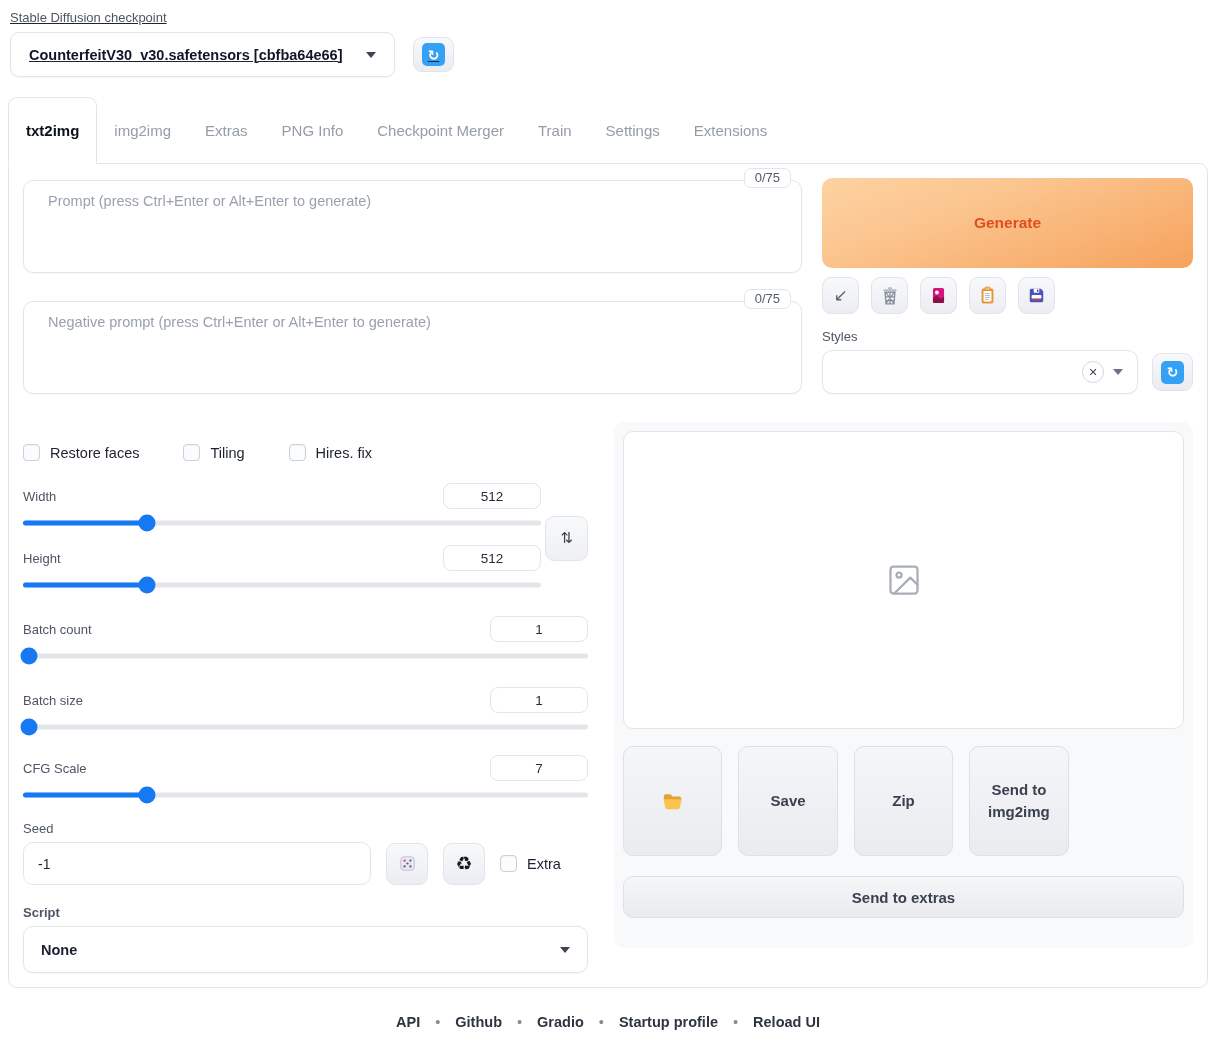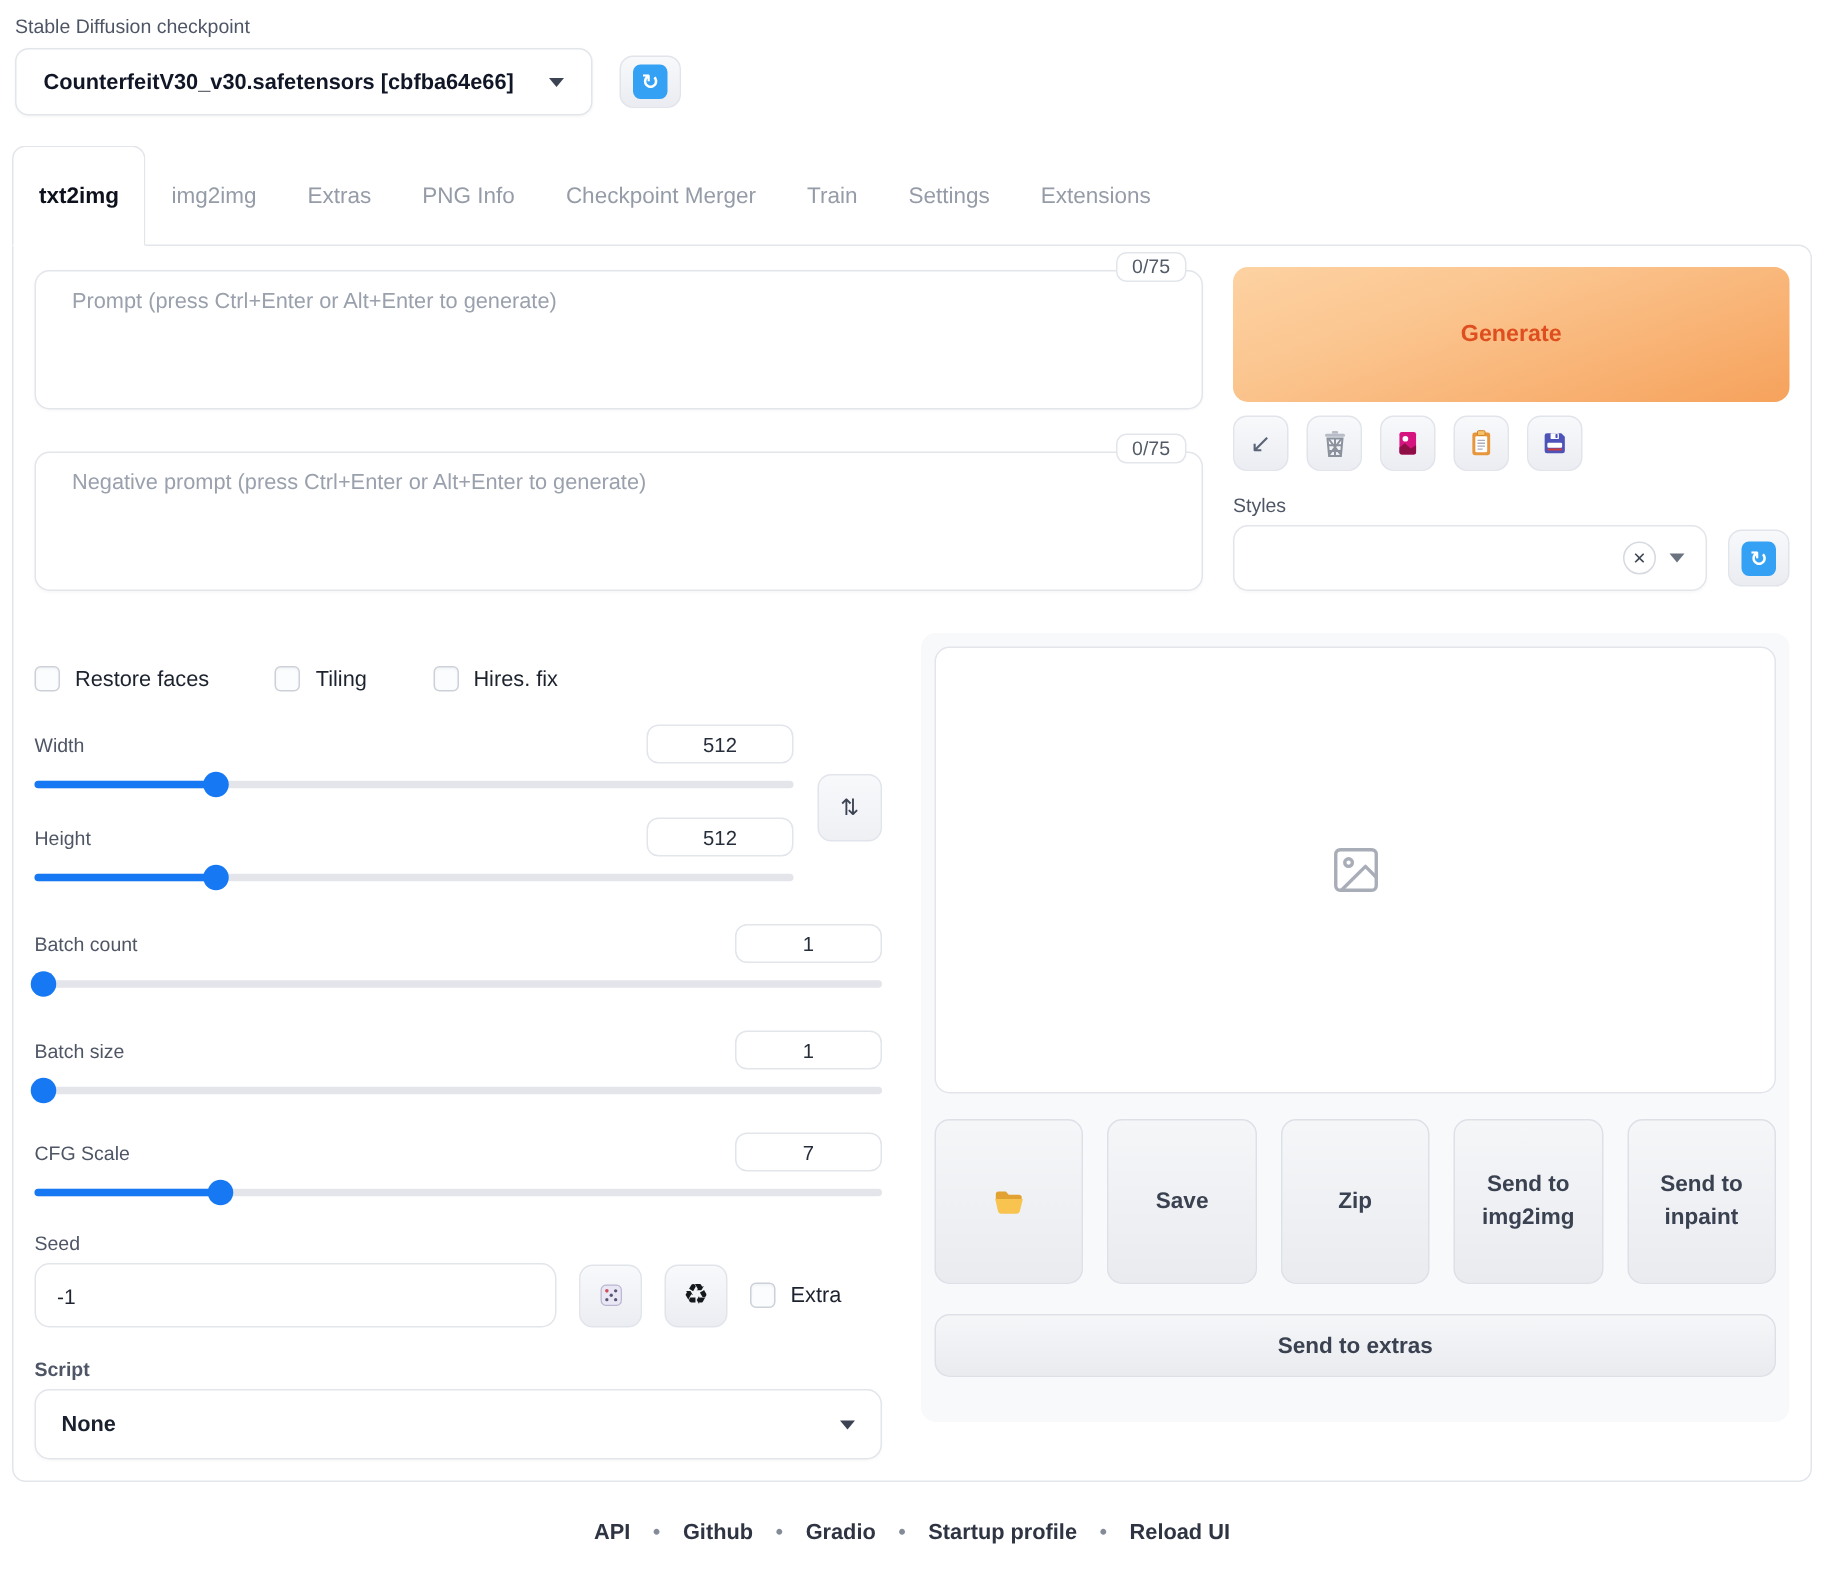--- a/index.html
+++ b/index.html
@@ -4,21 +4,21 @@
 <style>
   * { box-sizing: border-box; margin: 0; padding: 0; }
   html,body { background:#ffffff; }
   body {
     font-family: "Liberation Sans", "DejaVu Sans", sans-serif;
     color:#1f2430; width:1216px; padding:8px; font-size:14px;
   }
   .block-label { font-size:13px; color:#4e5565; margin-bottom:6px; display:block; }
 
   
-  .header { margin:2px 0 20px 2px; }
+  .header { margin:2px 0 20px 2px;text-decoration:underline; }
   .header-row { display:flex; align-items:center; gap:18px; margin-top:7px; }
   .ckpt-select {
     width:385px; height:45px; background:#fff; border:1px solid #e2e5ea; border-radius:9px;
     display:flex; align-items:center; padding:0 18px; box-shadow:0 1px 2px rgba(0,0,0,.04);
     cursor:pointer;
   }
   .ckpt-select .val { flex:1; font-size:14.5px; font-weight:600; color:#101626; }
   .caret { width:0; height:0; border-left:5px solid transparent; border-right:5px solid transparent; border-top:6px solid #3c4352; }
   .icon-btn-gray {
     height:35px; min-width:38px; padding:0 8px; border:1px solid #e1e4ea; border-radius:9px;
@@ -99,21 +99,21 @@
   .slider { position:relative; height:16px; margin-top:6px; cursor:pointer; }
   .slider .track { position:absolute; left:0; right:0; top:50%; transform:translateY(-50%); height:5px; background:#e3e5ea; border-radius:3px; }
   .slider .fill { position:absolute; left:0; top:50%; transform:translateY(-50%); height:5px; background:#1678f2; border-radius:3px; }
   .slider .thumb { position:absolute; top:50%; transform:translate(-50%,-50%); width:17px; height:17px; background:#1678f2; border-radius:50%; }
 
   .checks-row { display:flex; gap:44px; margin-top:22px; align-items:center; }
   .check-item { display:flex; align-items:center; gap:10px; cursor:pointer; }
   .checkbox { width:17px; height:17px; border:1px solid #ccd0d8; border-radius:4px; background:#fbfcfd; box-shadow:inset 0 1px 2px rgba(0,0,0,.04); }
   .check-item .lbl { font-size:14.5px; color:#1c222e;text-align:center; }
 
-  .dims-row { display:flex; gap:16px; margin-top:22px; }
+  .dims-row { display:flex; gap:4px; margin-top:22px; }
   .dims-left { flex:1; }
   .dim-block { margin-bottom:14px; }
   .swap-col { width:43px; flex:none; display:flex; align-items:center; }
   .swap-btn {
     width:43px; height:45px; border:1px solid #e1e4ea; border-radius:9px; cursor:pointer;
     background:linear-gradient(180deg,#f8f9fb,#eef0f4); display:flex; align-items:center; justify-content:center;
     font-size:15px; color:#3c4352;
   }
   .stack-block { margin-top:23px; }
 
@@ -395,21 +395,20 @@
             <span>
               <svg width="23" height="23" viewBox="0 0 24 24">
                 <path d="M3 6.5 a2 2 0 0 1 2-2 h5 l2 2.2 h7 a2 2 0 0 1 2 2 v2 h-18 z" fill="#e2a233"></path>
                 <path d="M2.6 9.7 h19.2 l-2.1 8.6 a2.2 2.2 0 0 1 -2.1 1.7 h-11 a2.2 2.2 0 0 1 -2.1-1.7 z" fill="#f8c44f"></path>
               </svg>
             </span>
           </button>
           <button class="out-btn">Save</button>
           <button class="out-btn">Zip</button>
           <button class="out-btn">Send to img2img</button>
-          <button class="out-btn">Send to inpaint</button>
         </div>
         <button class="extras-btn">Send to extras</button>
       </div>
     </div>
   </div>
 </div>
 
 <div class="footer">
   <div class="flinks">
     <a class="flink">API</a>

